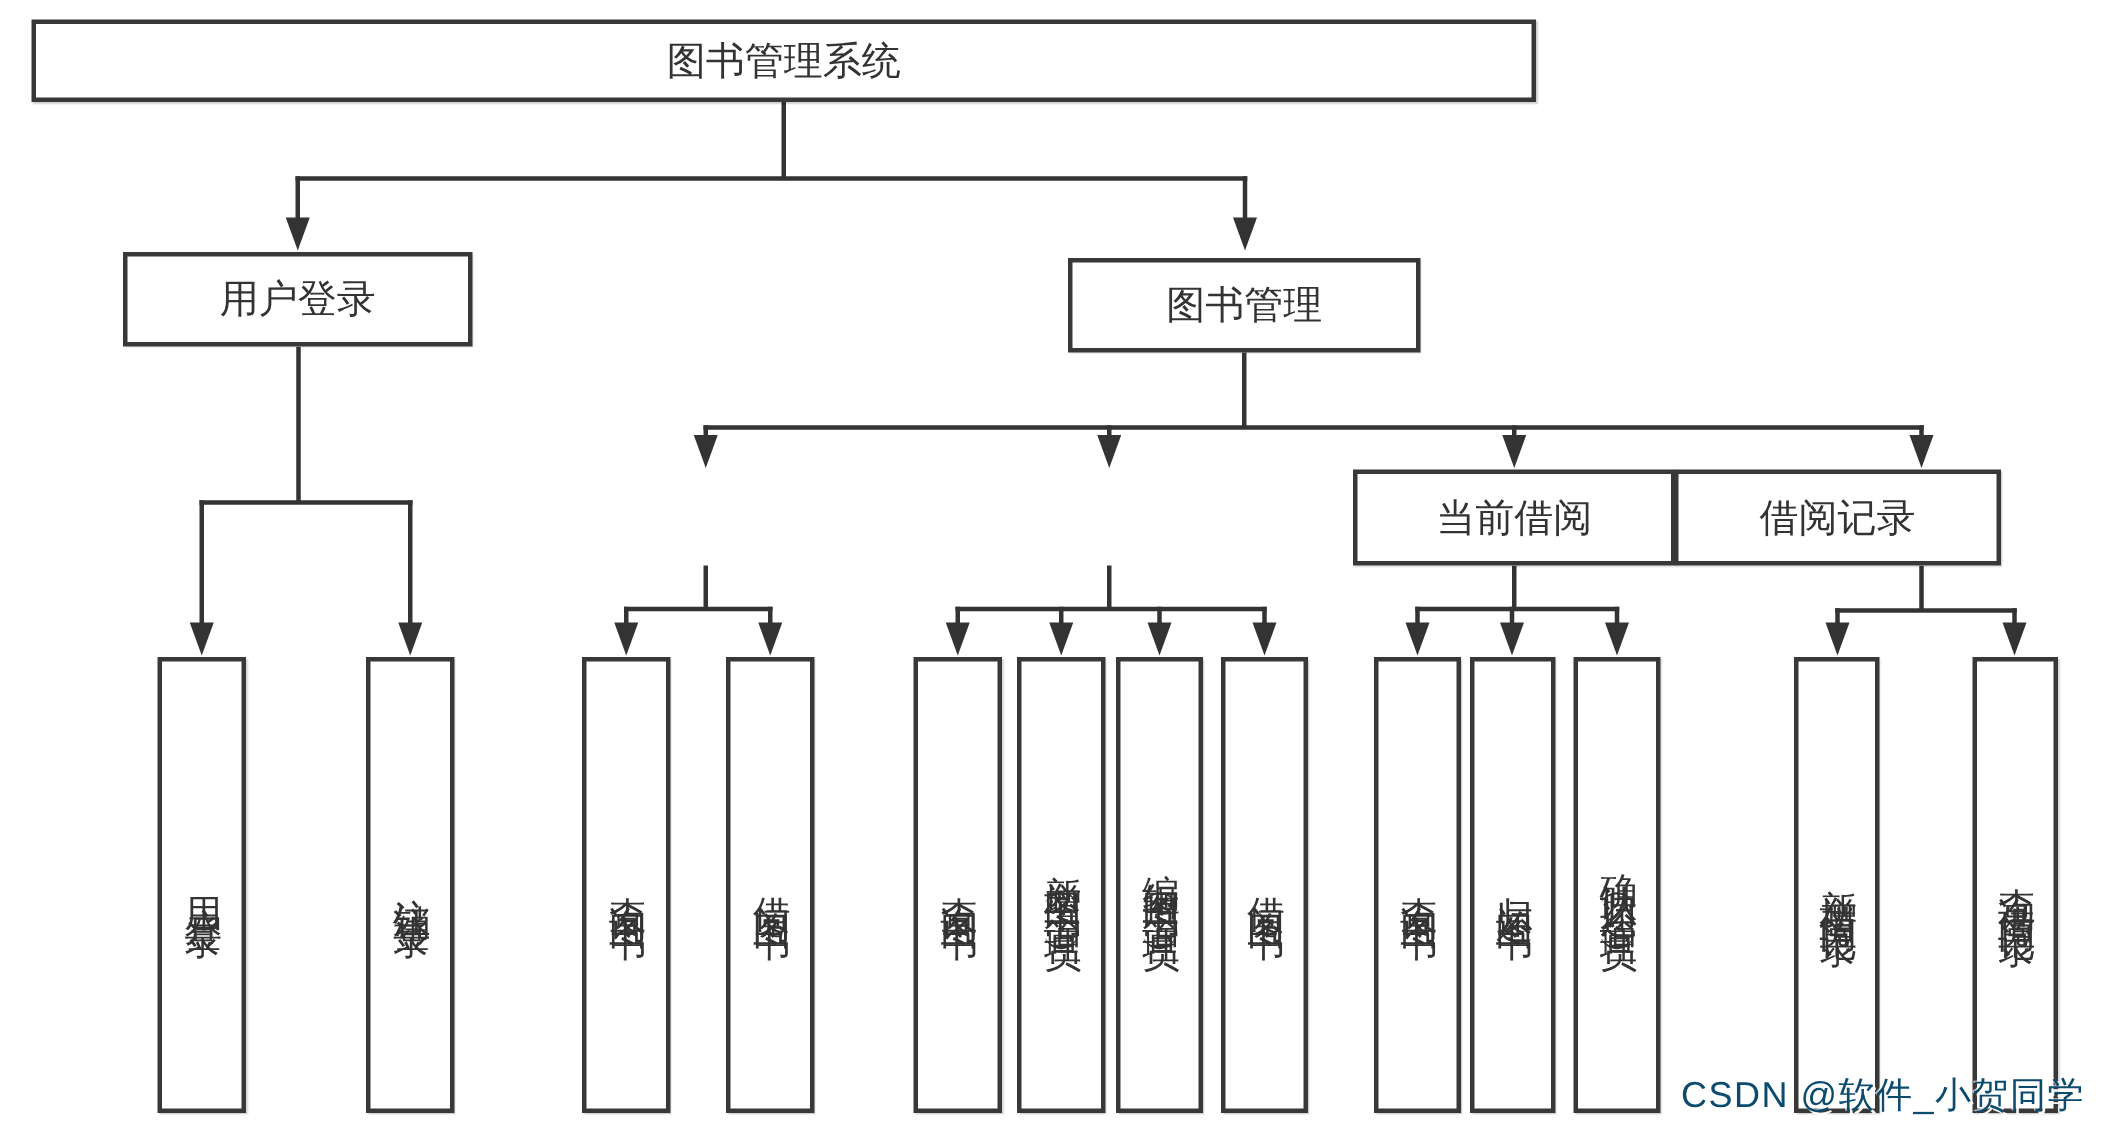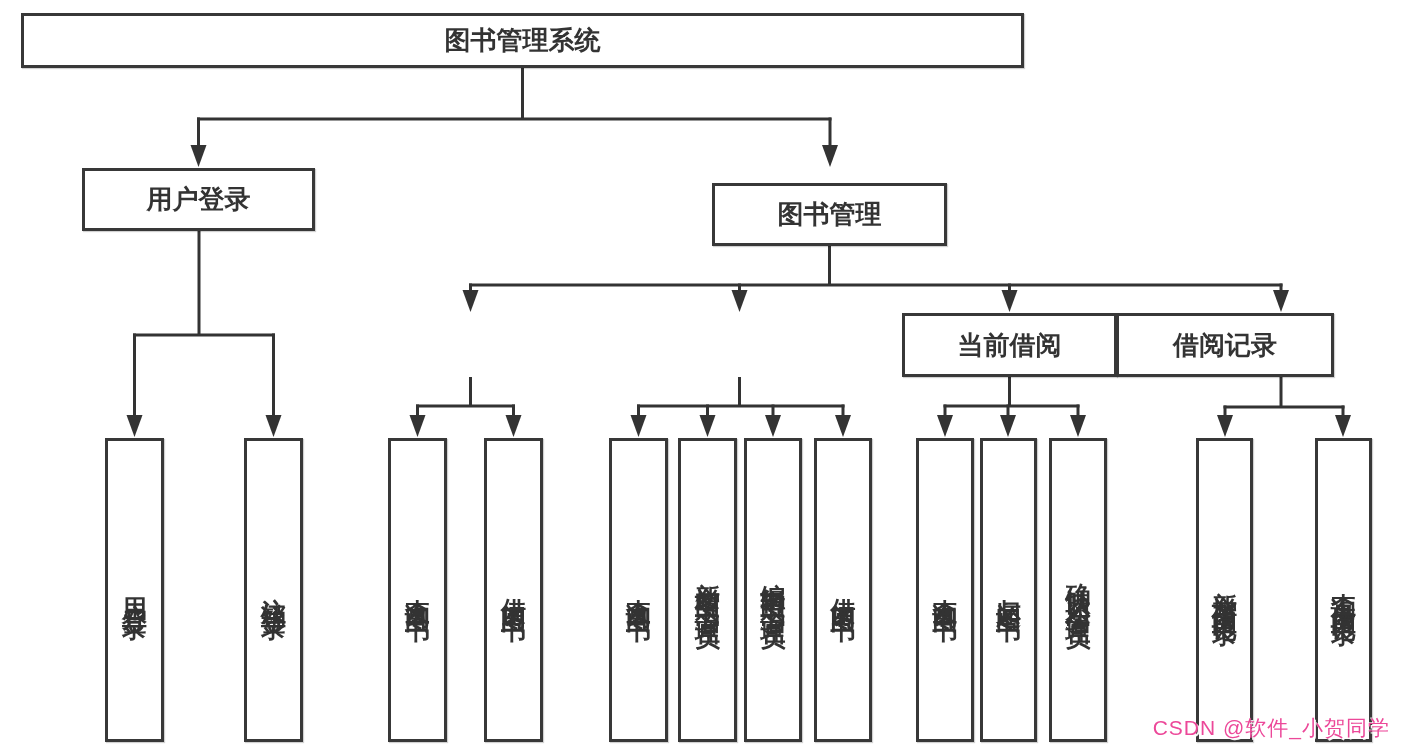--- a/index.html
+++ b/index.html
@@ -16,36 +16,35 @@
     position: absolute;
     box-sizing: border-box;
     border: 3px solid #383838;
     background: #ffffff;
     color: #333333;
     display: flex;
     align-items: center;
     justify-content: center;
     box-shadow: 1px 1px 1px rgba(0,0,0,0.18);
     white-space: nowrap;
-    font-weight: bold;
   }
   .h { font-size: 26px; }
   .v {
     writing-mode: vertical-rl;
     text-orientation: mixed;
     font-size: 25px;
     letter-spacing: 6px;
     line-height: 1;
   }
   #watermark {
     position: absolute;
     right: 15px;
     top: 714px;
-    font-size: 21px;
-    color: #ec4899;
+    font-size: 24px;
+    color: #0c4a6e;
     text-shadow: 2px 2px 0 rgba(255,255,255,0.95), -1px -1px 0 rgba(255,255,255,0.7);
     letter-spacing: 1px;
     pointer-events: none;
   }
 </style>
 </head>
 <body>
 
 <div id="canvas">
 
@@ -114,21 +113,21 @@
       <use href="#ah" transform="translate(1008,437)"></use>
       <use href="#ah" transform="translate(1078,437)"></use>
       <use href="#ah" transform="translate(1225,437)"></use>
       <use href="#ah" transform="translate(1343,437)"></use>
     </g>
   </svg>
 
   <div class="box h" style="left:21px; top:13px; width:1003px; height:55px">图书管理系统</div>
 
   <div class="box h" style="left:82px; top:168px; width:233px; height:63px">用户登录</div>
-  <div class="box h" style="left:712px; top:183px; width:235px; height:63px">图书管理</div>
+  <div class="box h" style="left:712px; top:172px; width:235px; height:63px">图书管理</div>
 
   <div class="box h" style="left:902px; top:313px; width:215px; height:64px">当前借阅</div>
   <div class="box h" style="left:1116px; top:313px; width:218px; height:64px">借阅记录</div>
 
   <div class="box v" style="left:105px; top:438px; width:59px; height:304px">用户登录</div>
   <div class="box v" style="left:244px; top:438px; width:59px; height:304px">注销登录</div>
 
   <div class="box v" style="left:388px; top:438px; width:59px; height:304px">查询图书</div>
   <div class="box v" style="left:484px; top:438px; width:59px; height:304px">借阅图书</div>
 

